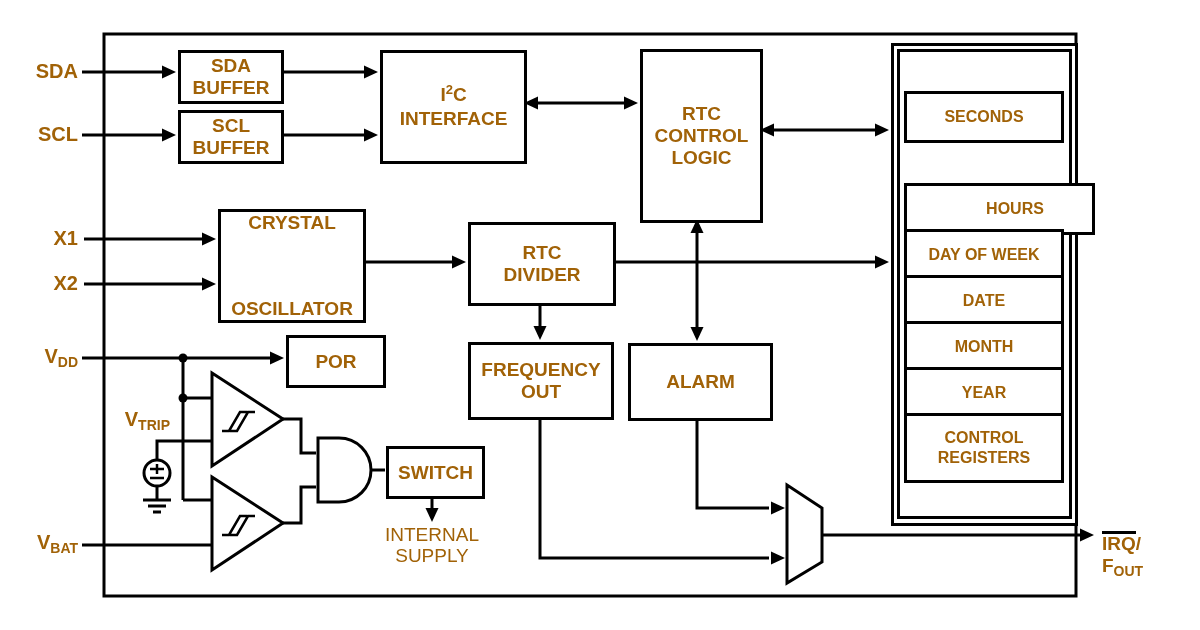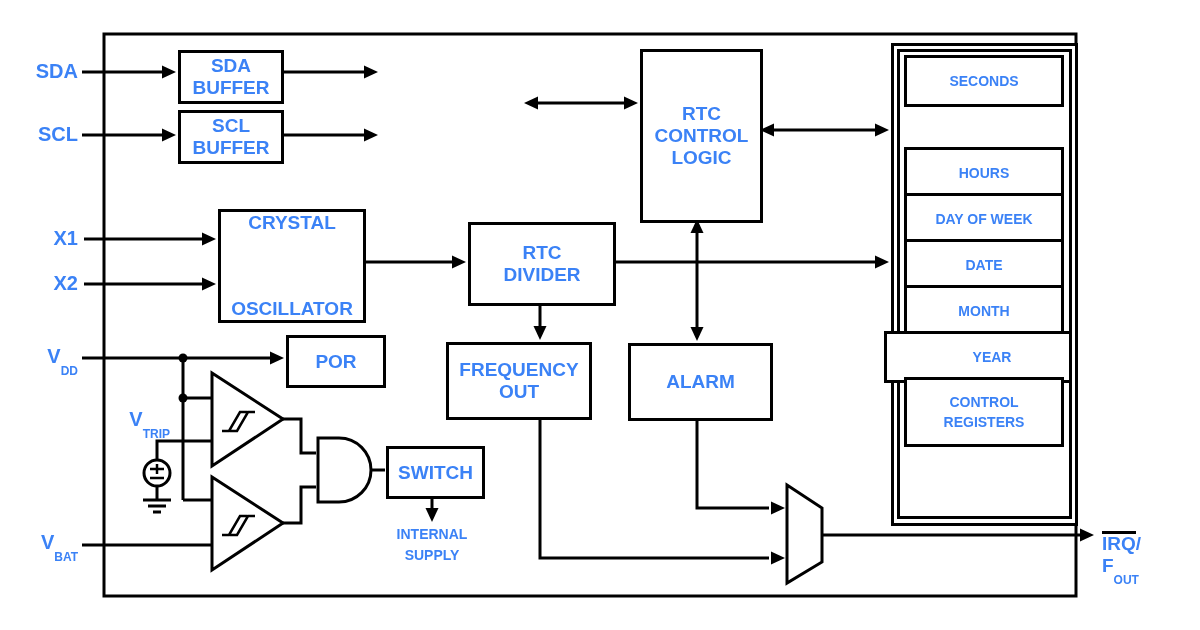--- a/index.html
+++ b/index.html
@@ -1,30 +1,30 @@
 <!DOCTYPE html>
 <html><head>
 <meta charset="utf-8">
 <style>
   html,body{margin:0;padding:0;background:#fff;}
   #stage{position:relative;width:1200px;height:630px;background:#fff;overflow:hidden;
-         font-family:"Liberation Sans","DejaVu Sans",sans-serif;color:#3b82f6;}
+         font-family:"Liberation Sans","DejaVu Sans",sans-serif;color:#a16207;}
   svg{position:absolute;left:0;top:0;}
   .block{position:absolute;border:3px solid #000;background:#fff;display:flex;
          flex-direction:column;align-items:center;justify-content:center;
          font-weight:bold;font-size:19px;line-height:22px;text-align:center;z-index:3;}
   .pinlab{position:absolute;font-weight:bold;font-size:20px;line-height:22px;
           text-align:right;z-index:3;white-space:nowrap;}
-  .sub{font-size:12px;font-weight:bold;position:relative;top:12px;letter-spacing:0;}
+  .sub{font-size:14px;font-weight:bold;position:relative;top:4px;letter-spacing:0;}
   .sup{font-size:13px;font-weight:bold;position:relative;top:-7px;}
   .frame{position:absolute;border:3px solid #000;background:#fff;z-index:2;}
   .reg-row{position:absolute;border:3px solid #000;background:#fff;z-index:3;
            display:flex;flex-direction:column;align-items:center;justify-content:center;
-           font-weight:bold;font-size:14px;line-height:20px;text-align:center;}
-  .caption{position:absolute;font-weight:bold;font-size:14px;line-height:21px;
+           font-weight:bold;font-size:16px;line-height:20px;text-align:center;margin-top:36px;}
+  .caption{position:absolute;font-weight:normal;font-size:19px;line-height:21px;
            text-align:center;z-index:3;}
   .outlab{position:absolute;font-weight:bold;font-size:19px;line-height:22px;
           text-align:left;z-index:3;white-space:nowrap;margin-top:24px;}
   .ovl{display:inline-block;border-top:3px solid #000;line-height:19px;}
 </style>
 </head>
 <body>
 
 <div id="stage">
 
@@ -120,69 +120,73 @@
   <div class="pinlab" style="left:14px;top:531px;width:64px;"><span>V</span><span class="sub">BAT</span></div>
 
   <div class="block" style="left:178px;top:50px;width:100px;height:48px;">
     <span>SDA</span>
       <span>BUFFER</span>
   </div>
   <div class="block" style="left:178px;top:110px;width:100px;height:48px;">
     <span>SCL</span>
       <span>BUFFER</span>
   </div>
+  <div class="block" style="left:380px;top:50px;width:141px;height:108px;">
+    <span><span>I</span><span class="sup">2</span><span>C</span></span>
+    <span>INTERFACE</span>
+  </div>
   <div class="block" style="left:640px;top:49px;width:117px;height:168px;">
     <span>RTC</span>
       <span>CONTROL</span>
       <span>LOGIC</span>
   </div>
   <div class="block" style="left:218px;top:209px;width:142px;height:108px;justify-content:space-between;">
     <span>CRYSTAL</span>
       <span>OSCILLATOR</span>
   </div>
   <div class="block" style="left:468px;top:222px;width:142px;height:78px;">
     <span>RTC</span>
       <span>DIVIDER</span>
   </div>
   <div class="block" style="left:286px;top:335px;width:94px;height:47px;">
     <span>POR</span>
   </div>
-  <div class="block" style="left:446px;top:342px;width:140px;height:72px;">
+  <div class="block" style="left:468px;top:342px;width:140px;height:72px;">
     <span>FREQUENCY</span>
       <span>OUT</span>
   </div>
   <div class="block" style="left:628px;top:343px;width:139px;height:72px;">
     <span>ALARM</span>
   </div>
   <div class="block" style="left:386px;top:446px;width:93px;height:47px;">
     <span>SWITCH</span>
   </div>
   <div class="caption" style="left:352px;top:524px;width:160px;">
     <div>INTERNAL</div>
     <div>SUPPLY</div>
   </div>
 
   <div class="frame" style="left:891px;top:43px;width:181px;height:477px;"></div>
   <div class="frame" style="left:897px;top:49px;width:169px;height:464px;"></div>
   <div class="reg-row" style="left:904px;top:55px;width:154px;height:46px;">
       <span>SECONDS</span>
     </div>
-  <div class="reg-row" style="left:904px;top:147px;width:154px;height:46px;">
+  <div class="reg-row" style="left:904px;top:147px;width:154px;height:46px;padding-left:31px;">
       <span>HOURS</span>
     </div>
   <div class="reg-row" style="left:904px;top:193px;width:154px;height:46px;">
       <span>DAY OF WEEK</span>
     </div>
   <div class="reg-row" style="left:904px;top:239px;width:154px;height:46px;">
       <span>DATE</span>
     </div>
   <div class="reg-row" style="left:904px;top:285px;width:154px;height:46px;">
       <span>MONTH</span>
     </div>
-  <div class="reg-row" style="left:884px;top:331px;width:154px;height:46px;padding-left:28px;">
+  <div class="reg-row" style="left:904px;top:331px;width:154px;height:46px;">
       <span>YEAR</span>
     </div>
   <div class="reg-row" style="left:904px;top:377px;width:154px;height:64px;">
     <span>CONTROL</span>
       <span>REGISTERS</span>
   </div>
 
   <div class="outlab" style="left:1102px;top:507px;">
     <div><span class="ovl">IRQ</span><span>/</span></div>
     <div><span>F</span><span class="sub">OUT</span></div>

